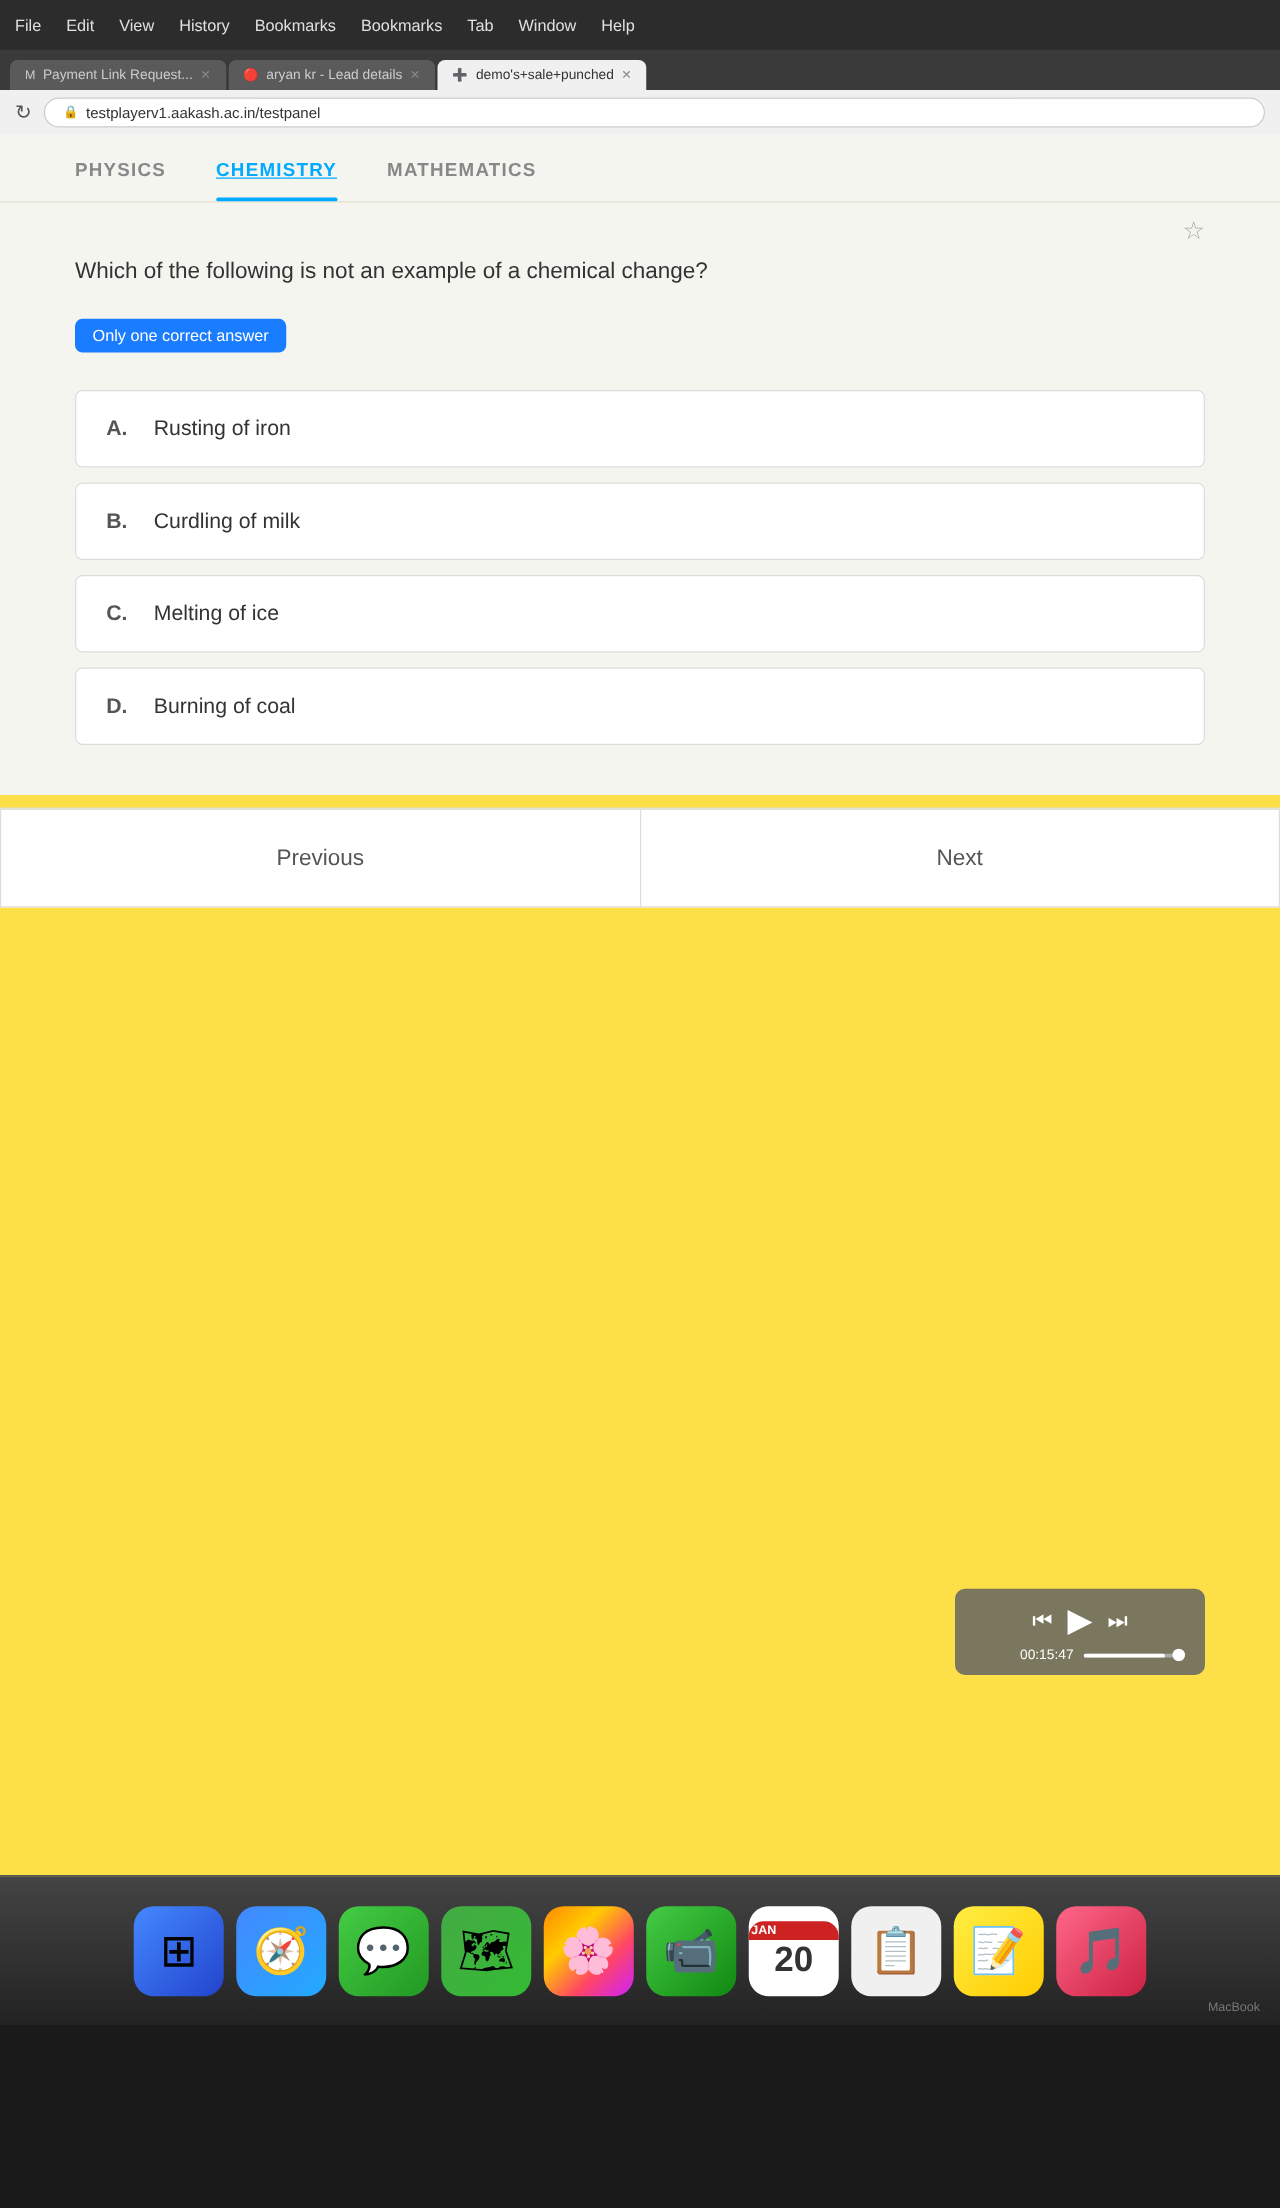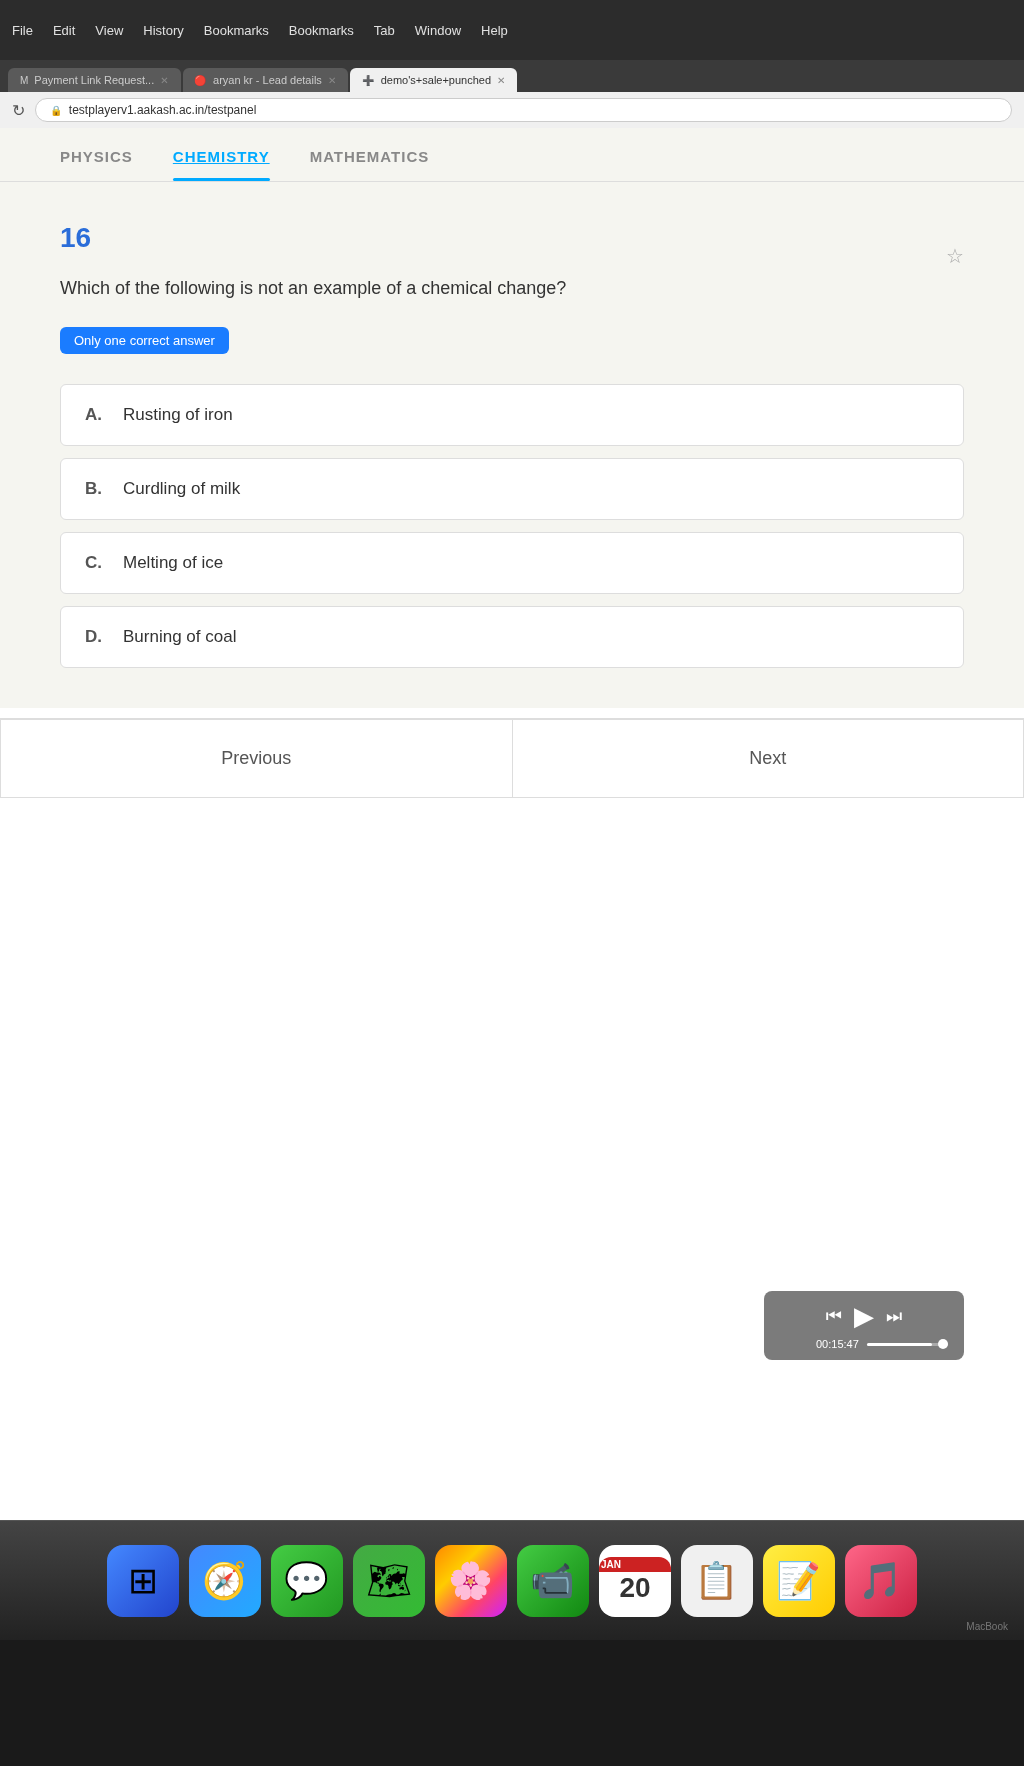--- a/index.html
+++ b/index.html
@@ -7,21 +7,21 @@
       width: 1024px;
       height: 1766px;
       background: #1a1a1a;
       font-family: -apple-system, BlinkMacSystemFont, 'Segoe UI', sans-serif;
       overflow: hidden;
     }
 
     
     .menubar {
       background: #2c2c2c;
-      height: 60px;
+      height: 40px;
       display: flex;
       align-items: center;
       padding: 0 12px;
       gap: 20px;
     }
     .menubar-item {
       color: #e0e0e0;
       font-size: 13px;
       cursor: pointer;
     }
@@ -84,21 +84,21 @@
       display: flex;
       align-items: center;
       gap: 6px;
     }
     .url-favicon {
       font-size: 10px;
     }
 
     
     .content-area {
-      background: #ffffff;
+      background: #fde047;
       min-height: calc(1766px - 44px - 90px - 120px);
       position: relative;
     }
 
     
     .subject-tabs {
       display: flex;
       align-items: center;
       background: #f5f5f0;
       padding: 0 60px;
@@ -368,21 +368,20 @@
     </div>
     <div class="subject-tab active">
       <span>CHEMISTRY</span>
     </div>
     <div class="subject-tab">
       <span>MATHEMATICS</span>
     </div>
   </div>
 
   <div class="question-area">
-    <div class="question-number">16</div>
     <span class="bookmark-icon">☆</span>
     <div class="question-text">Which of the following is not an example of a chemical change?</div>
     <div class="answer-type-badge">Only one correct answer</div>
 
     
     <div class="options-list">
       <div class="option-item">
         <span class="option-label">A.</span>
         <span>Rusting of iron</span>
       </div>

